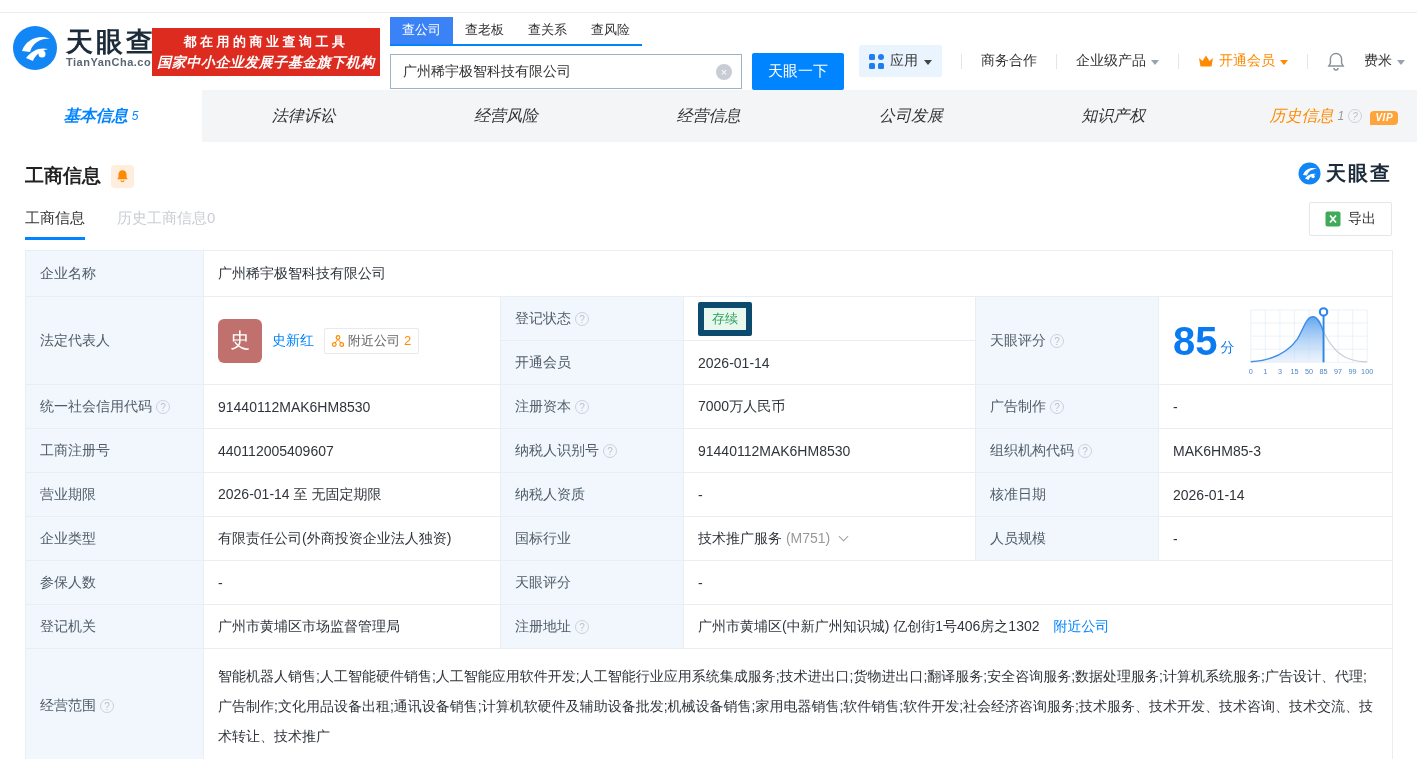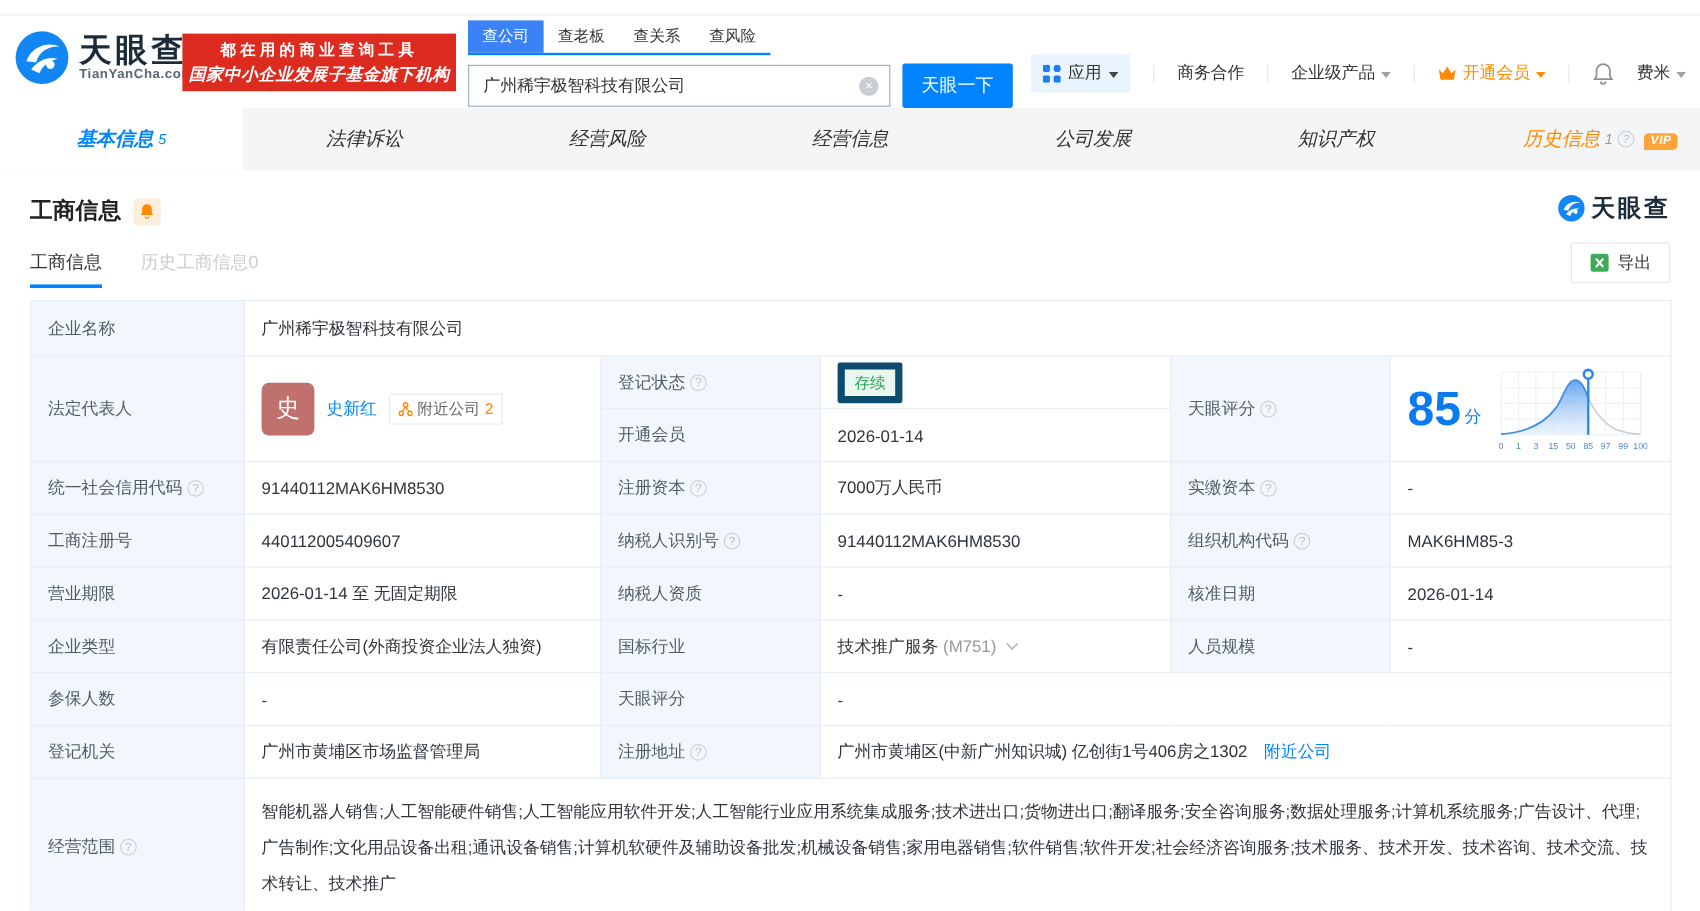--- a/index.html
+++ b/index.html
@@ -339,21 +339,21 @@
       <td>91440112MAK6HM8530</td>
       <td class="lbl">
         <span class="lblwrap">
               <span>注册资本</span>
               <span class="qicon"></span>
             </span>
       </td>
       <td>7000万人民币</td>
       <td class="lbl">
         <span class="lblwrap">
-              <span>实缴资本</span>
+              <span>广告制作</span>
               <span class="qicon"></span>
             </span>
       </td>
       <td>-</td>
     </tr>
 
     <tr>
       <td class="lbl">工商注册号</td>
       <td>440112005409607</td>
       <td class="lbl">

